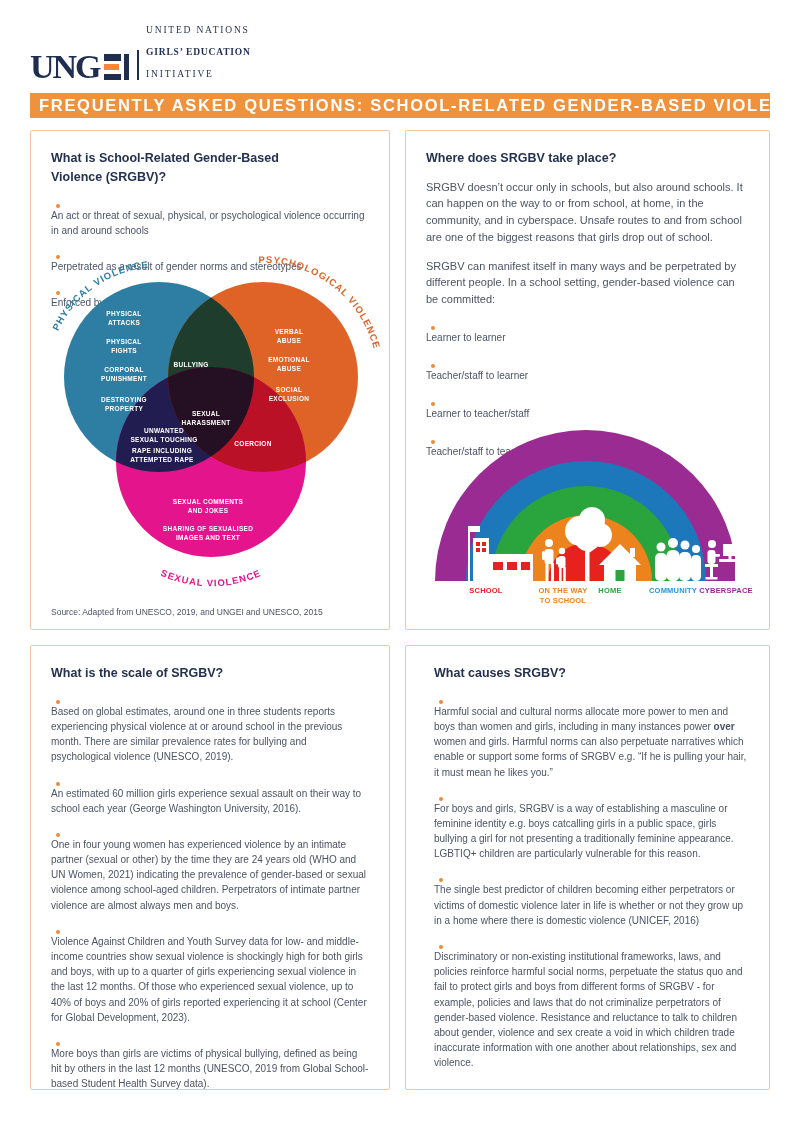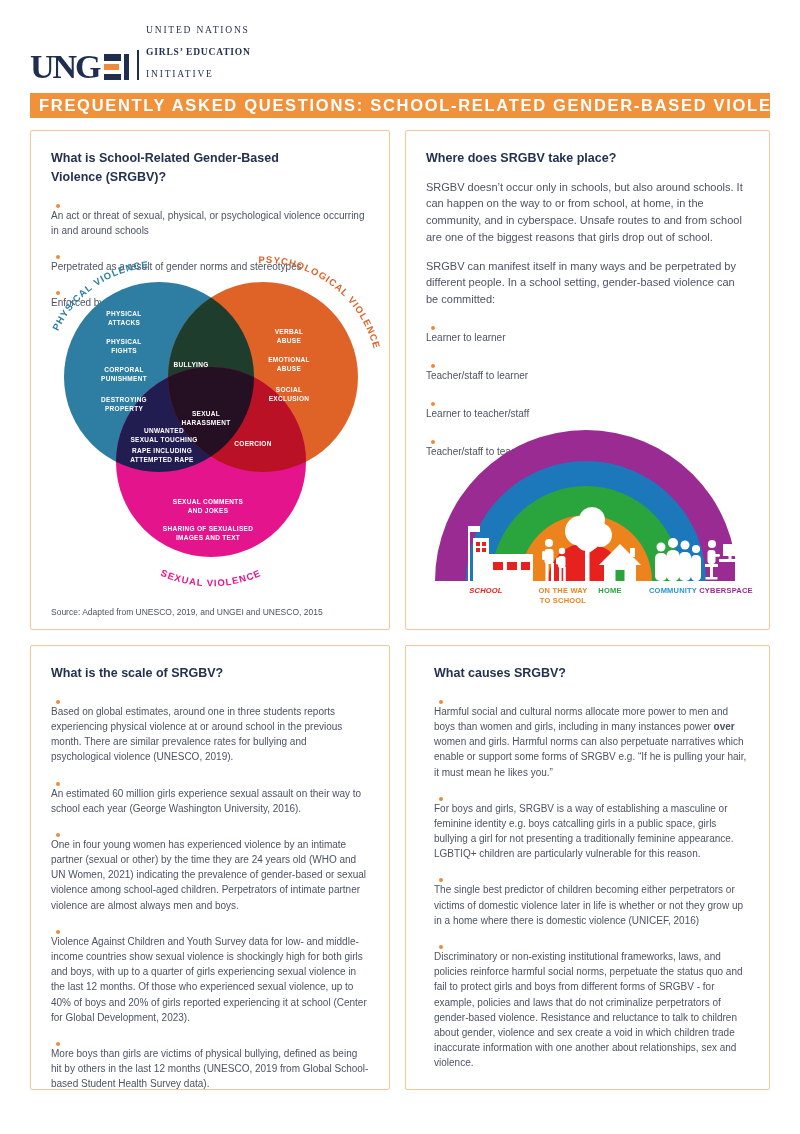--- a/index.html
+++ b/index.html
@@ -42,21 +42,21 @@
   .venn-wrap{position:absolute;left:20px;top:138px;width:320px;height:335px;}
   .venn-svg{position:absolute;left:0;top:0;overflow:visible;}
   .arc-label{font-size:9.5px;font-weight:bold;letter-spacing:1px;}
   .venn-label{position:absolute;color:#fff;font-weight:bold;font-size:6.5px;line-height:1.4;
               letter-spacing:0.3px;text-align:center;white-space:pre-line;transform:translateX(-50%);}
 
   
   .rainbow-wrap{position:absolute;left:15px;top:297px;width:330px;height:185px;}
   .rb-label{position:absolute;top:158px;font-size:7.5px;font-weight:bold;letter-spacing:0.2px;
             text-align:center;white-space:pre-line;transform:translateX(-50%);line-height:1.35;}
-  .rb-school{color:#e7211d;font-style:italic;}
+  .rb-school{color:#e7211d;}
   .rb-otw{color:#ec831d;}
   .rb-home{color:#2aa43c;}
   .rb-community{color:#2796d2;}
   .rb-cyber{color:#992b92;}
 </style>
 </head>
 <body>
 
 <div class="page">
 

